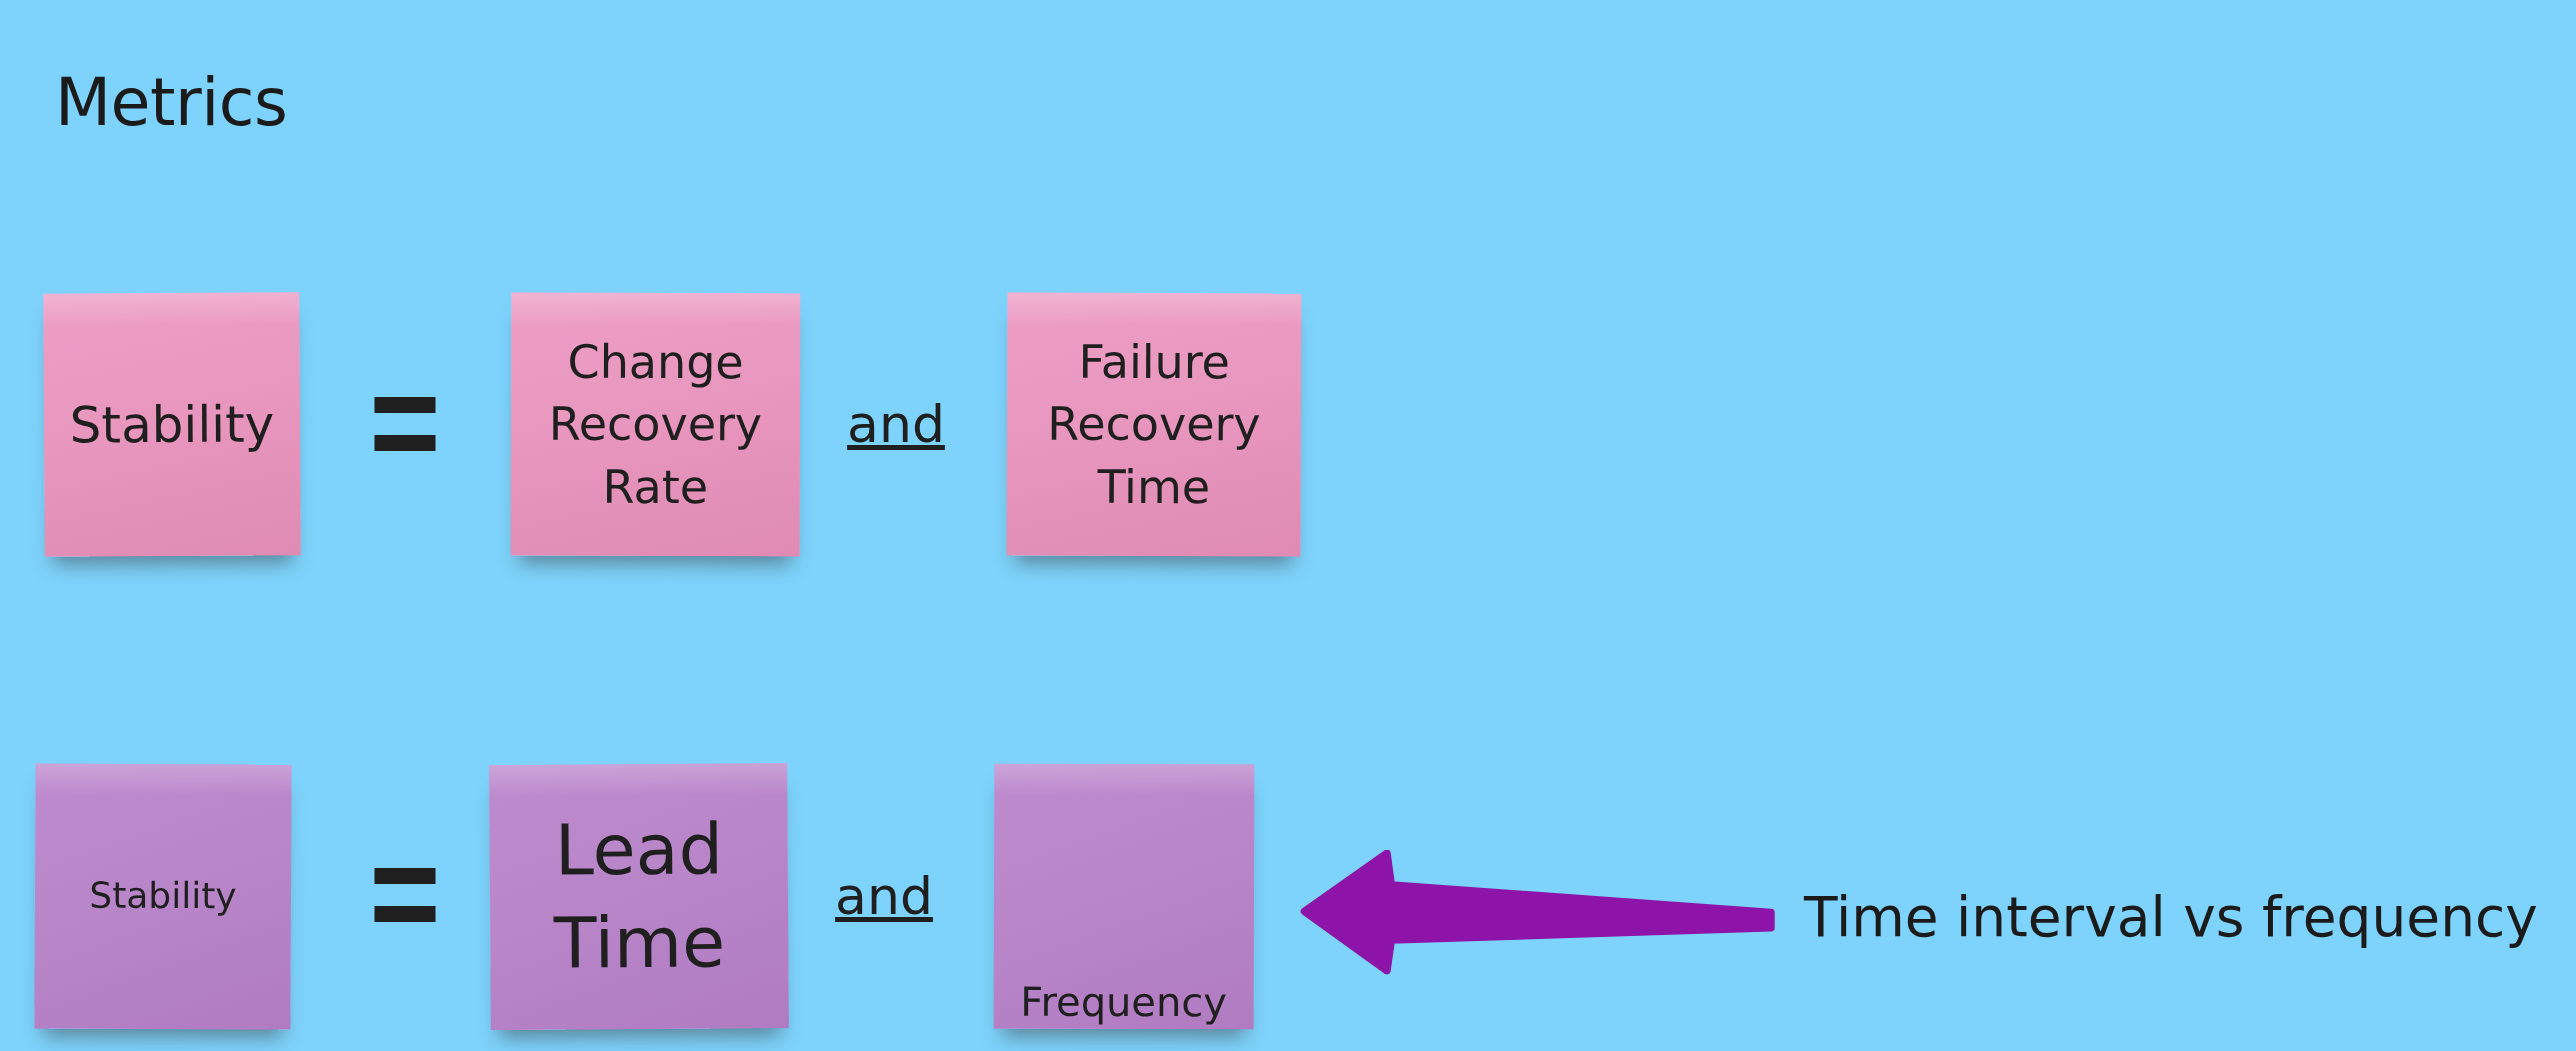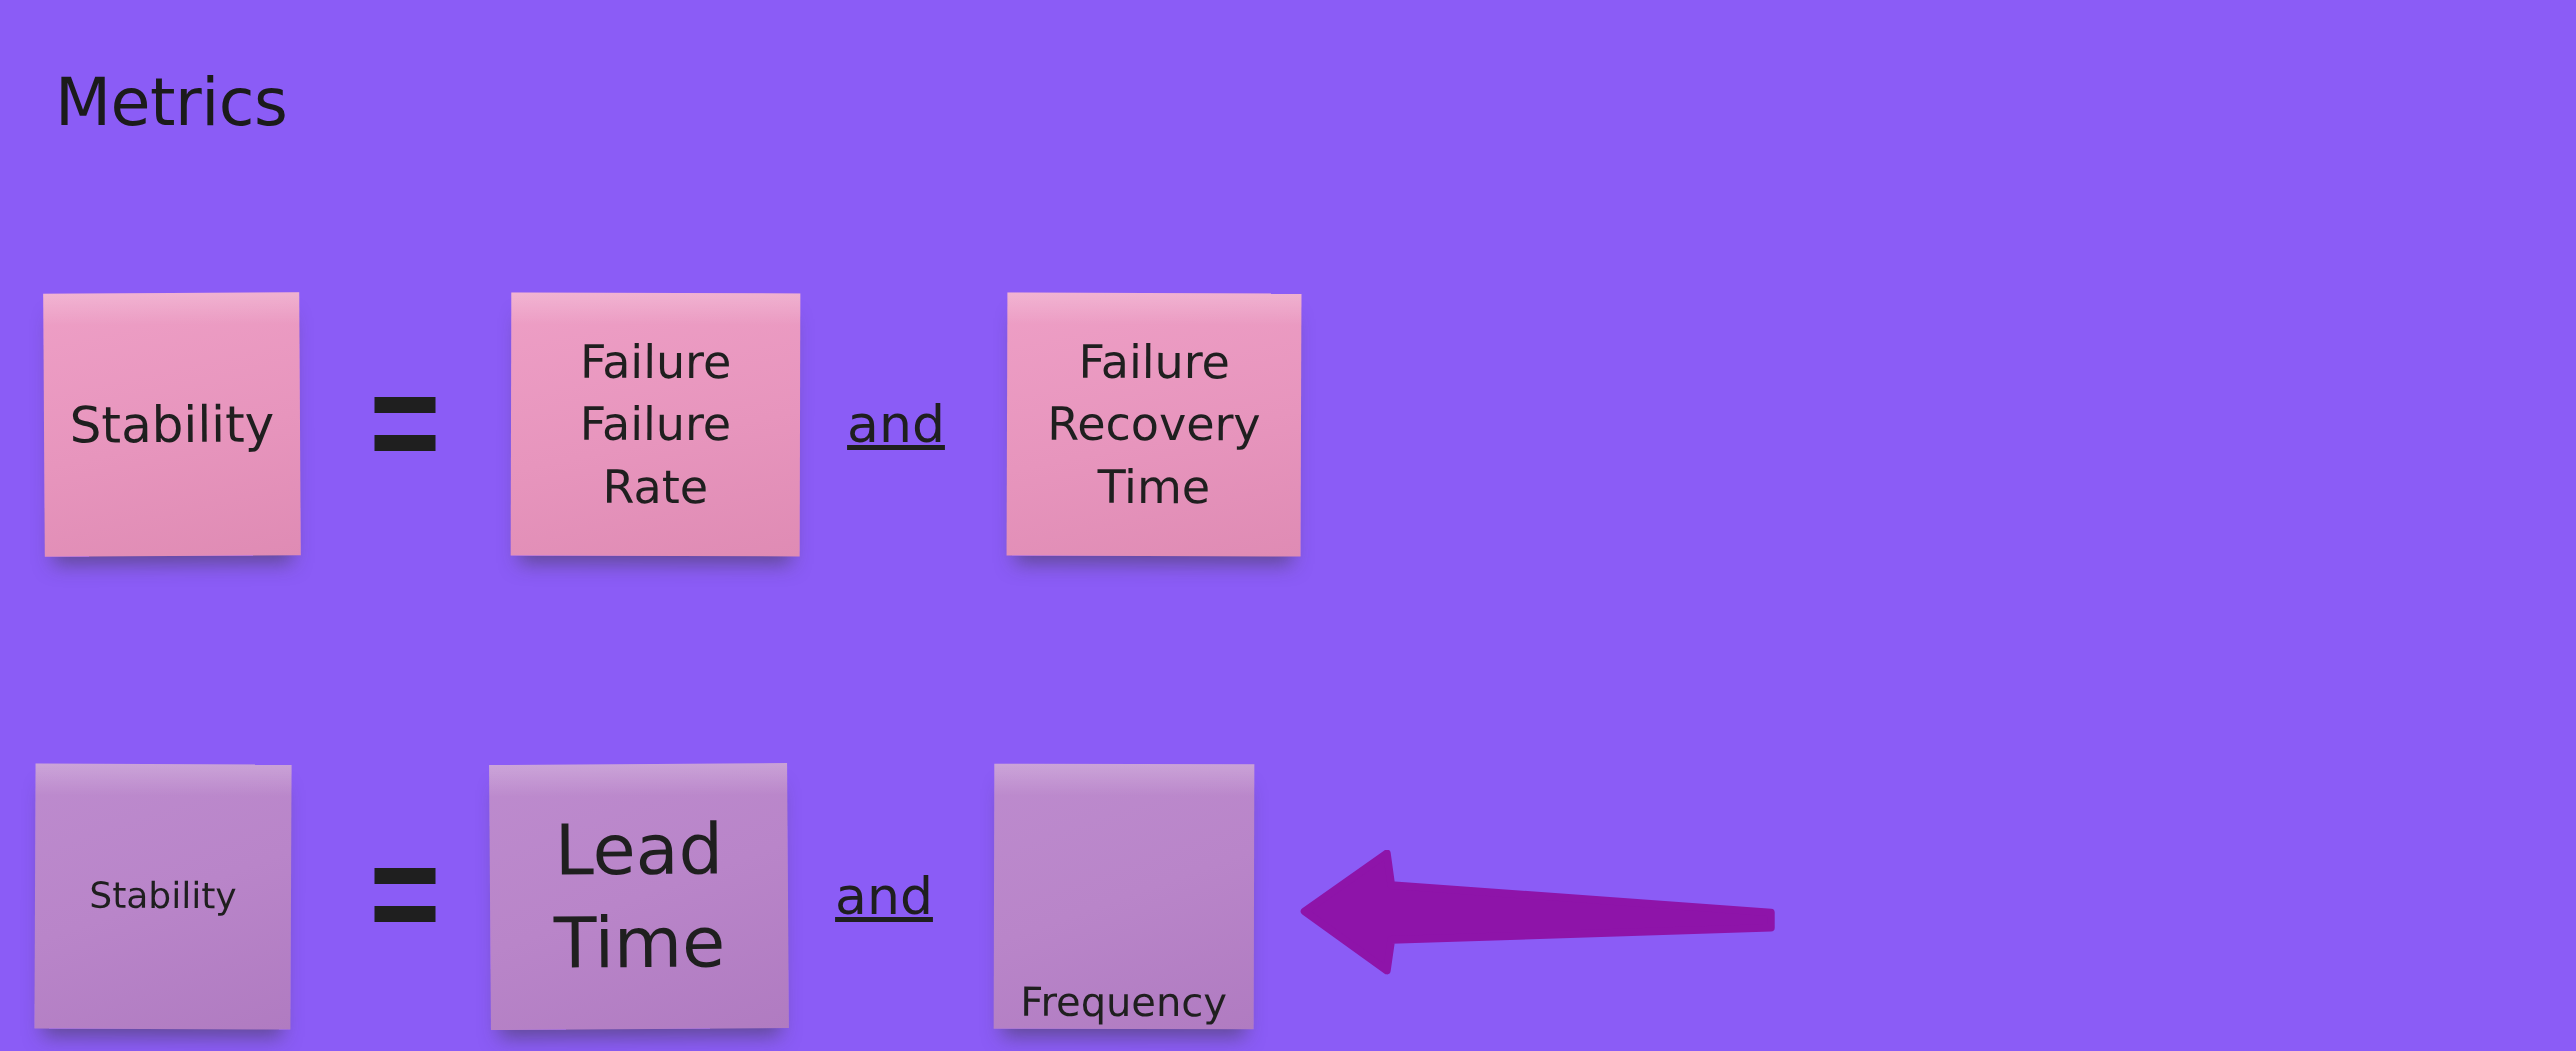--- a/index.html
+++ b/index.html
@@ -1,19 +1,19 @@
 <!DOCTYPE html>
 <html style="font-size:8.8px"><head>
 <meta charset="utf-8">
 <title>Whiteboard</title>
 <style>
   html,body{margin:0;padding:0;background:#ffffff;}
   body{width:2576px;height:1051px;position:relative;overflow:hidden;
        font-family:"DejaVu Sans","Liberation Sans",sans-serif;color:#1f1f1f;}
-  .board{position:absolute;inset:0;background:#8b5cf6;}
+  .board{position:absolute;inset:0;background:#7dd3fc;}
 
   .heading{position:absolute;font-size:65px;color:#1b1b1b;white-space:nowrap;letter-spacing:-0.5px;}
   .pos-metrics{left:55px;top:65px;}
   .pos-measures{left:744px;top:65px;}
 
   .note{position:absolute;display:flex;align-items:center;justify-content:center;
         text-align:center;color:#1f1f1f;line-height:1.36;
         box-shadow:0 16.5px 18.7px -8.8px rgba(55,55,55,0.50);}
   .note::before{content:"";position:absolute;left:0;right:0;top:0;height:12%;
         background:linear-gradient(180deg,rgba(255,255,255,0.22),rgba(255,255,255,0));}
@@ -55,21 +55,21 @@
     <span class="label">Stability</span>
   </div>
 
   <div class="equals pos-eq1">
     <span class="sr">=</span>
     <div class="bar"></div>
     <div class="bar"></div>
   </div>
 
   <div class="note pink pos-cfr">
-    <span class="label">Failure Failure Rate</span>
+    <span class="label">Change Recovery Rate</span>
   </div>
 
   <div class="conj pos-and1">and</div>
 
   <div class="note pink pos-frt">
     <span class="label">Failure Recovery Time</span>
   </div>
 
   <div class="note purple pos-throughput">
     <span class="label">Stability</span>
@@ -88,15 +88,16 @@
   <div class="conj pos-and2">and</div>
 
   <div class="note purple pos-frequency">
     <span class="label">Frequency</span>
   </div>
 
   <svg class="arrow" viewBox="0 0 875 230" preserveAspectRatio="none">
     <polygon points="12,112 162,6 170,64 862,114 862,142 170,164 162,220" fill="#8e14a9"></polygon>
   </svg>
 
+  <div class="annotation">Time interval vs frequency</div>
 
 </div>
 
 
 </body></html>

